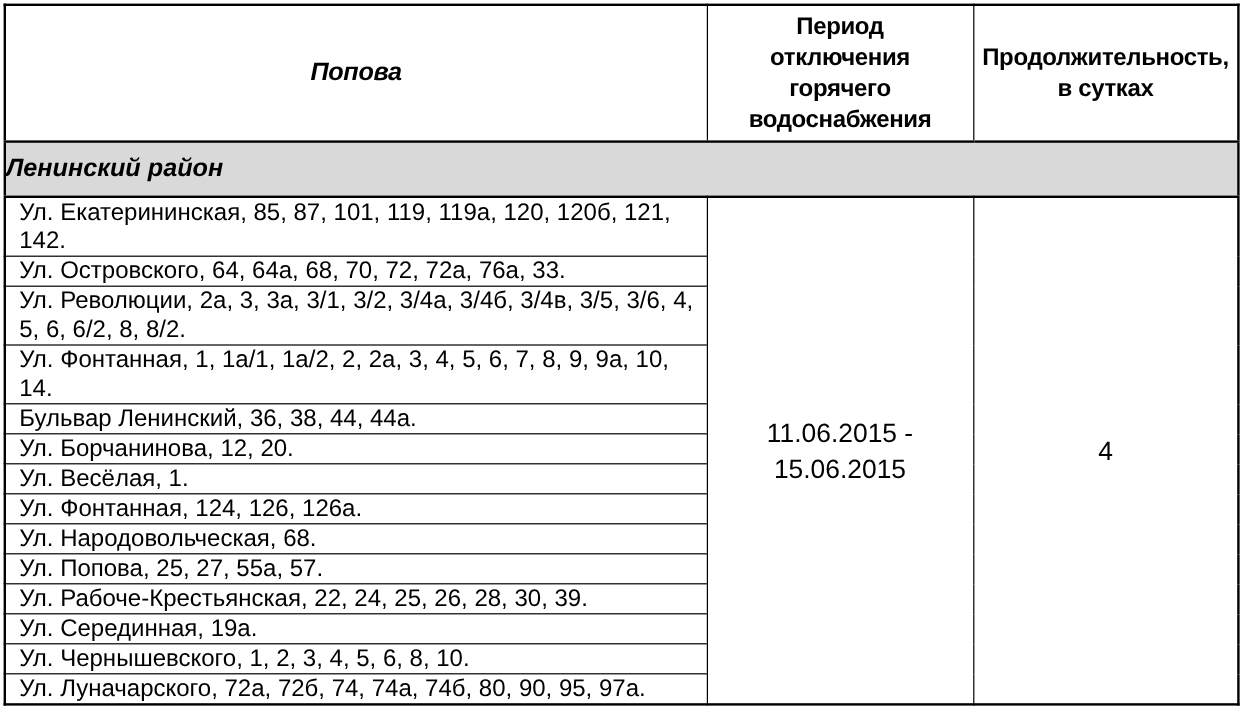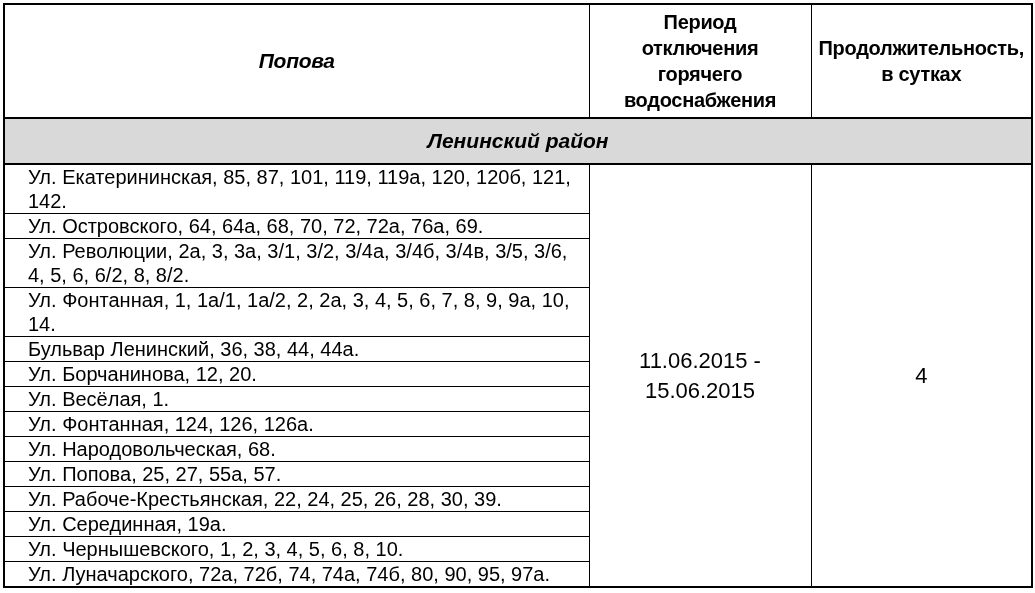--- a/index.html
+++ b/index.html
@@ -52,33 +52,32 @@
   }
   .hdr-duration {
     display: inline-block;
     max-width: 214px;
     text-align: center;
   }
   
   tr.section-row { height: 46px; }
   tr.section-row td {
     background: var(--section-bg);
-    text-align: center;
     font-weight: bold;
     font-style: italic;
     font-size: 21px;
     border-top: 2px solid var(--border-color);
     border-bottom: 2px solid var(--border-color);
   }
   
   tbody tr.data-row { height: 25px; }
   td.addr {
     font-size: 20px;
     line-height: 24px;
-    padding: 0 4px 0 23px;
+    padding: 0 4px 0 11px;
     text-align: left;
     vertical-align: middle;
   }
   td.period {
     text-align: center;
     font-size: 22px;
     line-height: 30px;
     padding: 0 10px;
   }
   td.duration {
@@ -112,21 +111,21 @@
     <tbody>
       <tr class="section-row">
         <td colspan="3">Ленинский район</td>
       </tr>
       <tr class="data-row">
         <td class="addr">Ул. Екатерининская, 85, 87, 101, 119, 119а, 120, 120б, 121, 142.</td>
         <td class="period" rowspan="14">11.06.2015 - 15.06.2015</td>
         <td class="duration" rowspan="14">4</td>
       </tr>
       <tr class="data-row">
-        <td class="addr">Ул. Островского, 64, 64а, 68, 70, 72, 72а, 76а, 69.</td>
+        <td class="addr">Ул. Островского, 64, 64а, 68, 70, 72, 72а, 76а, 33.</td>
       </tr>
       <tr class="data-row">
         <td class="addr">Ул. Революции, 2а, 3, 3а, 3/1, 3/2, 3/4а, 3/4б, 3/4в, 3/5, 3/6, 4, 5, 6, 6/2, 8, 8/2.</td>
       </tr>
       <tr class="data-row">
         <td class="addr">Ул. Фонтанная, 1, 1а/1, 1а/2, 2, 2а, 3, 4, 5, 6, 7, 8, 9, 9а, 10, 14.</td>
       </tr>
       <tr class="data-row">
         <td class="addr">Бульвар Ленинский, 36, 38, 44, 44а.</td>
       </tr>

